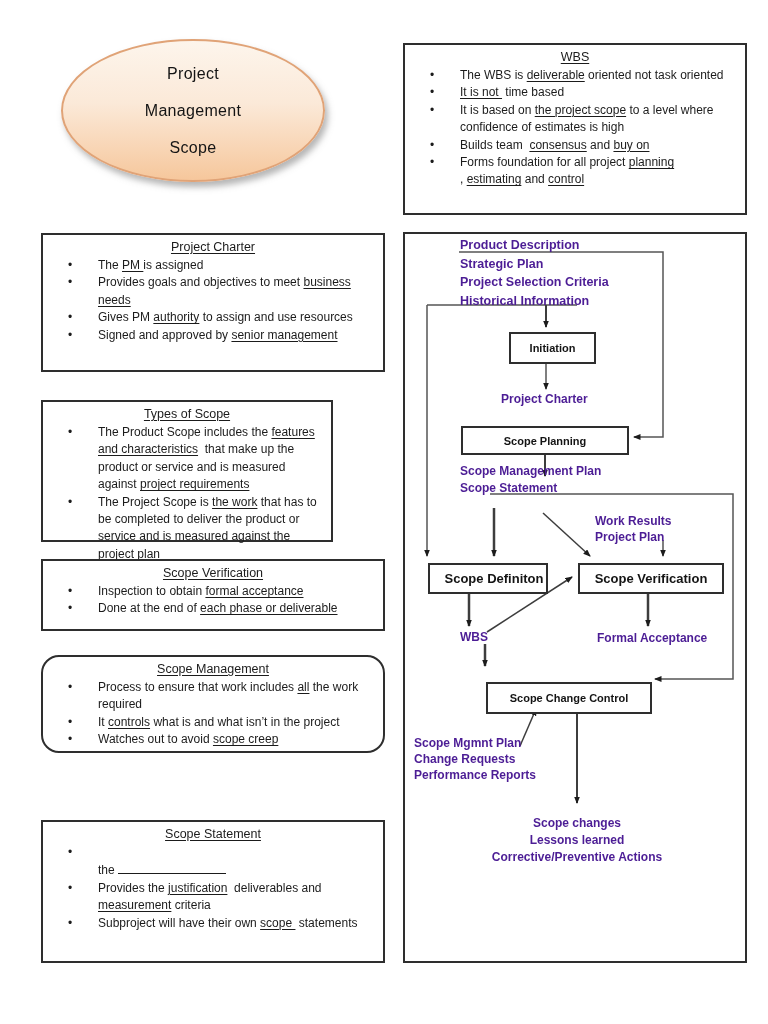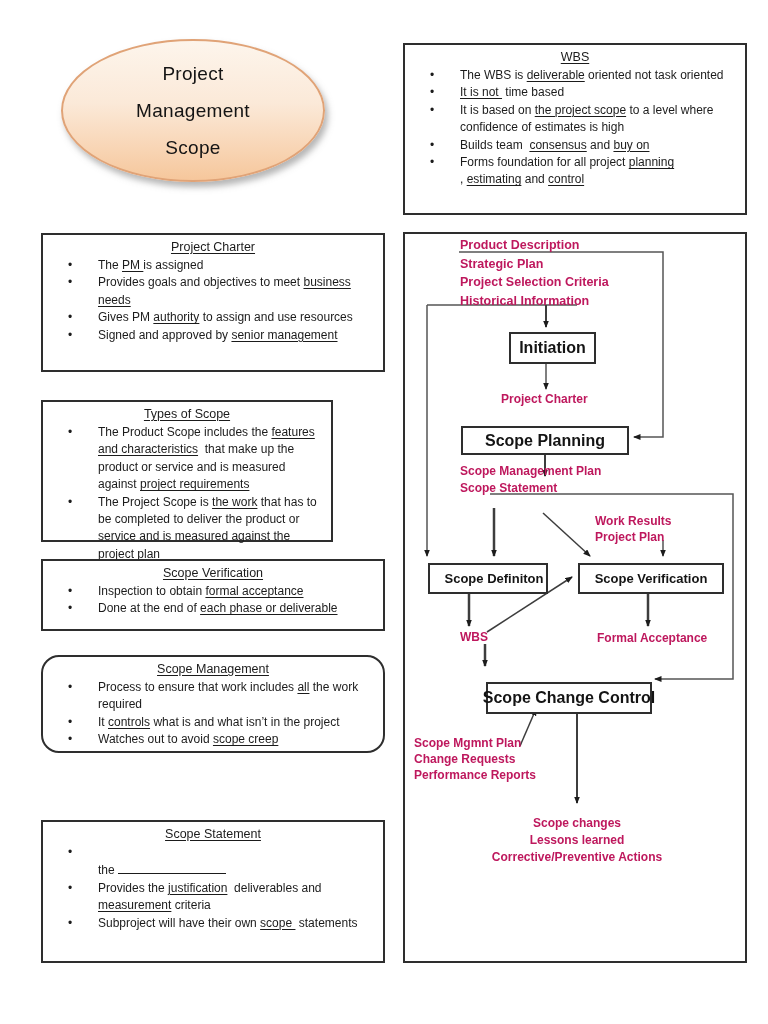--- a/index.html
+++ b/index.html
@@ -11,21 +11,21 @@
   
   .ellipse {
     position:absolute; left:61px; top:39px; width:264px; height:143px;
     border-radius:50%;
     border:2px solid #e0a377;
     background:linear-gradient(to bottom, #fdf5ec 0%, #fbe9d8 45%, #f6c79c 100%);
     box-shadow:3px 5px 6px rgba(110,110,110,0.5);
     display:flex; align-items:center; justify-content:center;
   }
   .ellipse-text {
-    text-align:center; font-size:19px; line-height:37px; color:#141414; letter-spacing:0.3px;
+    text-align:center; font-size:16px; line-height:37px; color:#141414; letter-spacing:0.3px;
   }
   
   .box {
     position:absolute; border:2px solid #2e2e2e; background:#ffffff;
     padding:5px 6px 0 25px;
   }
   .box-title {
     text-align:center; font-size:12.5px; color:#1b1b1b;
     text-decoration:underline; text-underline-offset:2px;
     margin-bottom:3px; margin-left:-19px;
@@ -38,23 +38,23 @@
   .blank { display:inline-block; border-bottom:1px solid #1b1b1b; height:13px; vertical-align:baseline; }
   
   .flow {
     position:absolute; left:403px; top:232px; width:344px; height:731px;
     border:2px solid #2e2e2e; background:#ffffff;
   }
   .arrows { position:absolute; left:0; top:0; }
   .node {
     position:absolute; border:2px solid #2e2e2e; background:#ffffff;
     display:flex; align-items:center; justify-content:center;
-    font-weight:bold; font-size:16px; white-space:nowrap; color:#141414;
-  }
-  .fl { position:absolute; font-weight:bold; font-size:12px; white-space:nowrap; color:#be185d; }
+    font-weight:bold; font-size:11px; white-space:nowrap; color:#141414;
+  }
+  .fl { position:absolute; font-weight:bold; font-size:12px; white-space:nowrap; color:#4c1d95; }
   .n-initiation { left:104px; top:98px; width:87px; height:32px; }
   .n-planning   { left:56px;  top:192px; width:168px; height:29px; }
   .n-definition { left:23px;  top:329px; width:120px; height:31px; font-size:13px;padding-left:12px; }
   .n-verification { left:173px; top:329px; width:146px; height:31px; font-size:13px; }
   .n-change   { left:81px; top:448px; width:166px; height:32px; }
   .l-inputs   { left:55px; top:2px;  font-size:12.5px; line-height:18.6px; }
   .l-charter  { left:96px; top:158px; }
   .l-planout  { left:55px; top:229px; line-height:17.2px; }
   .l-verifin  { left:190px; top:279px; line-height:16px; }
   .l-wbs      { left:55px; top:396px; }

